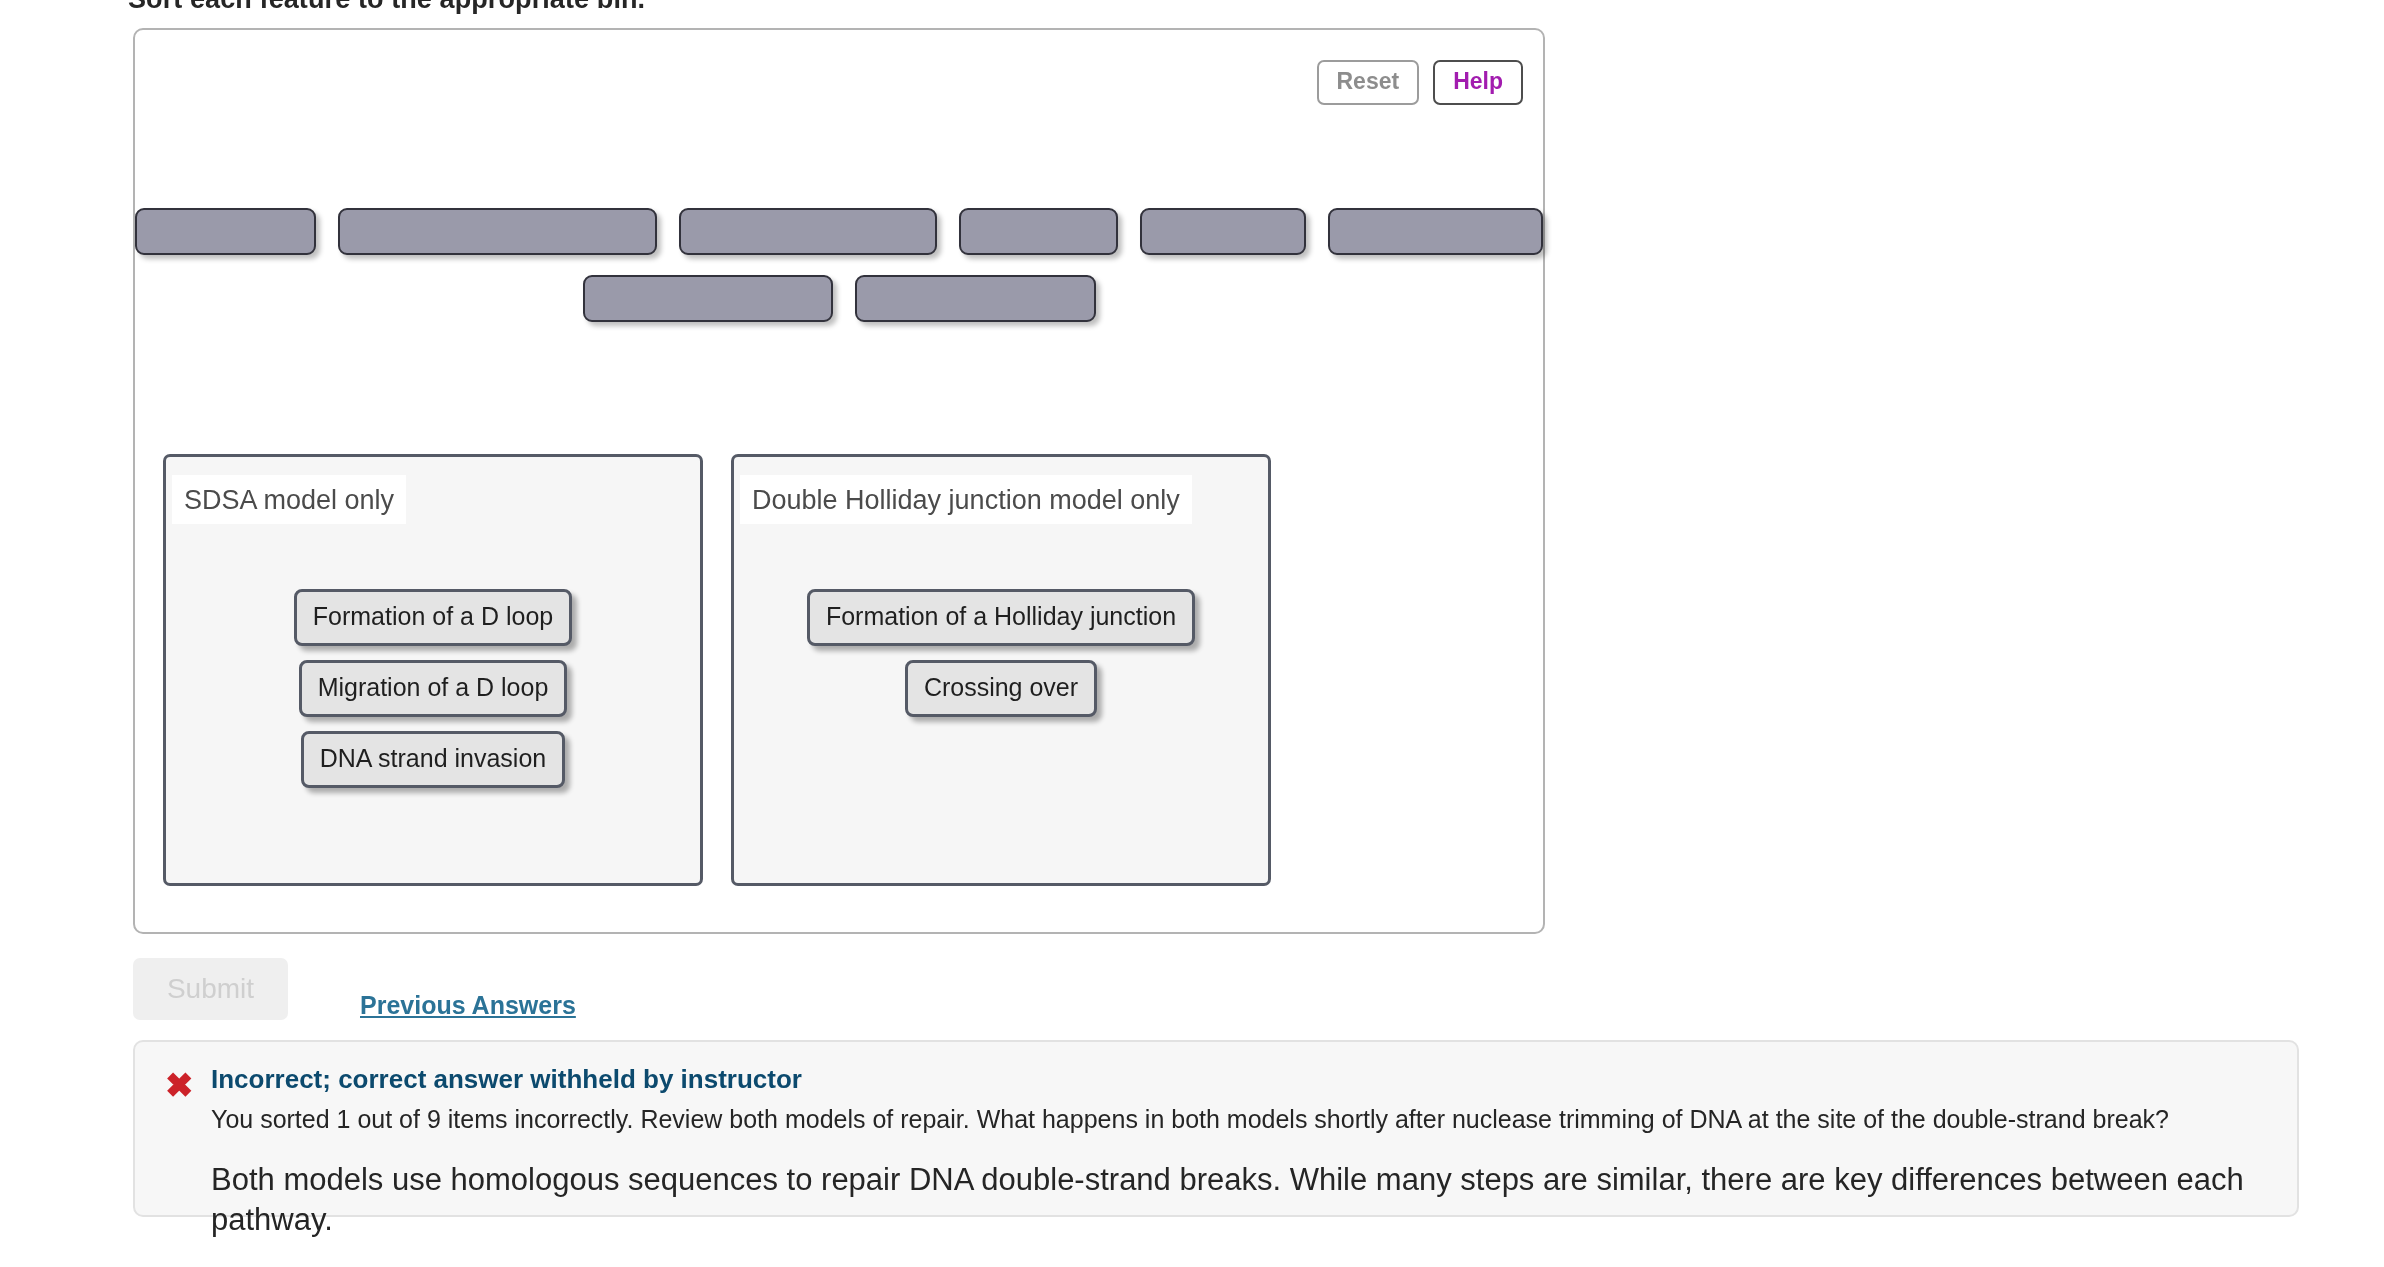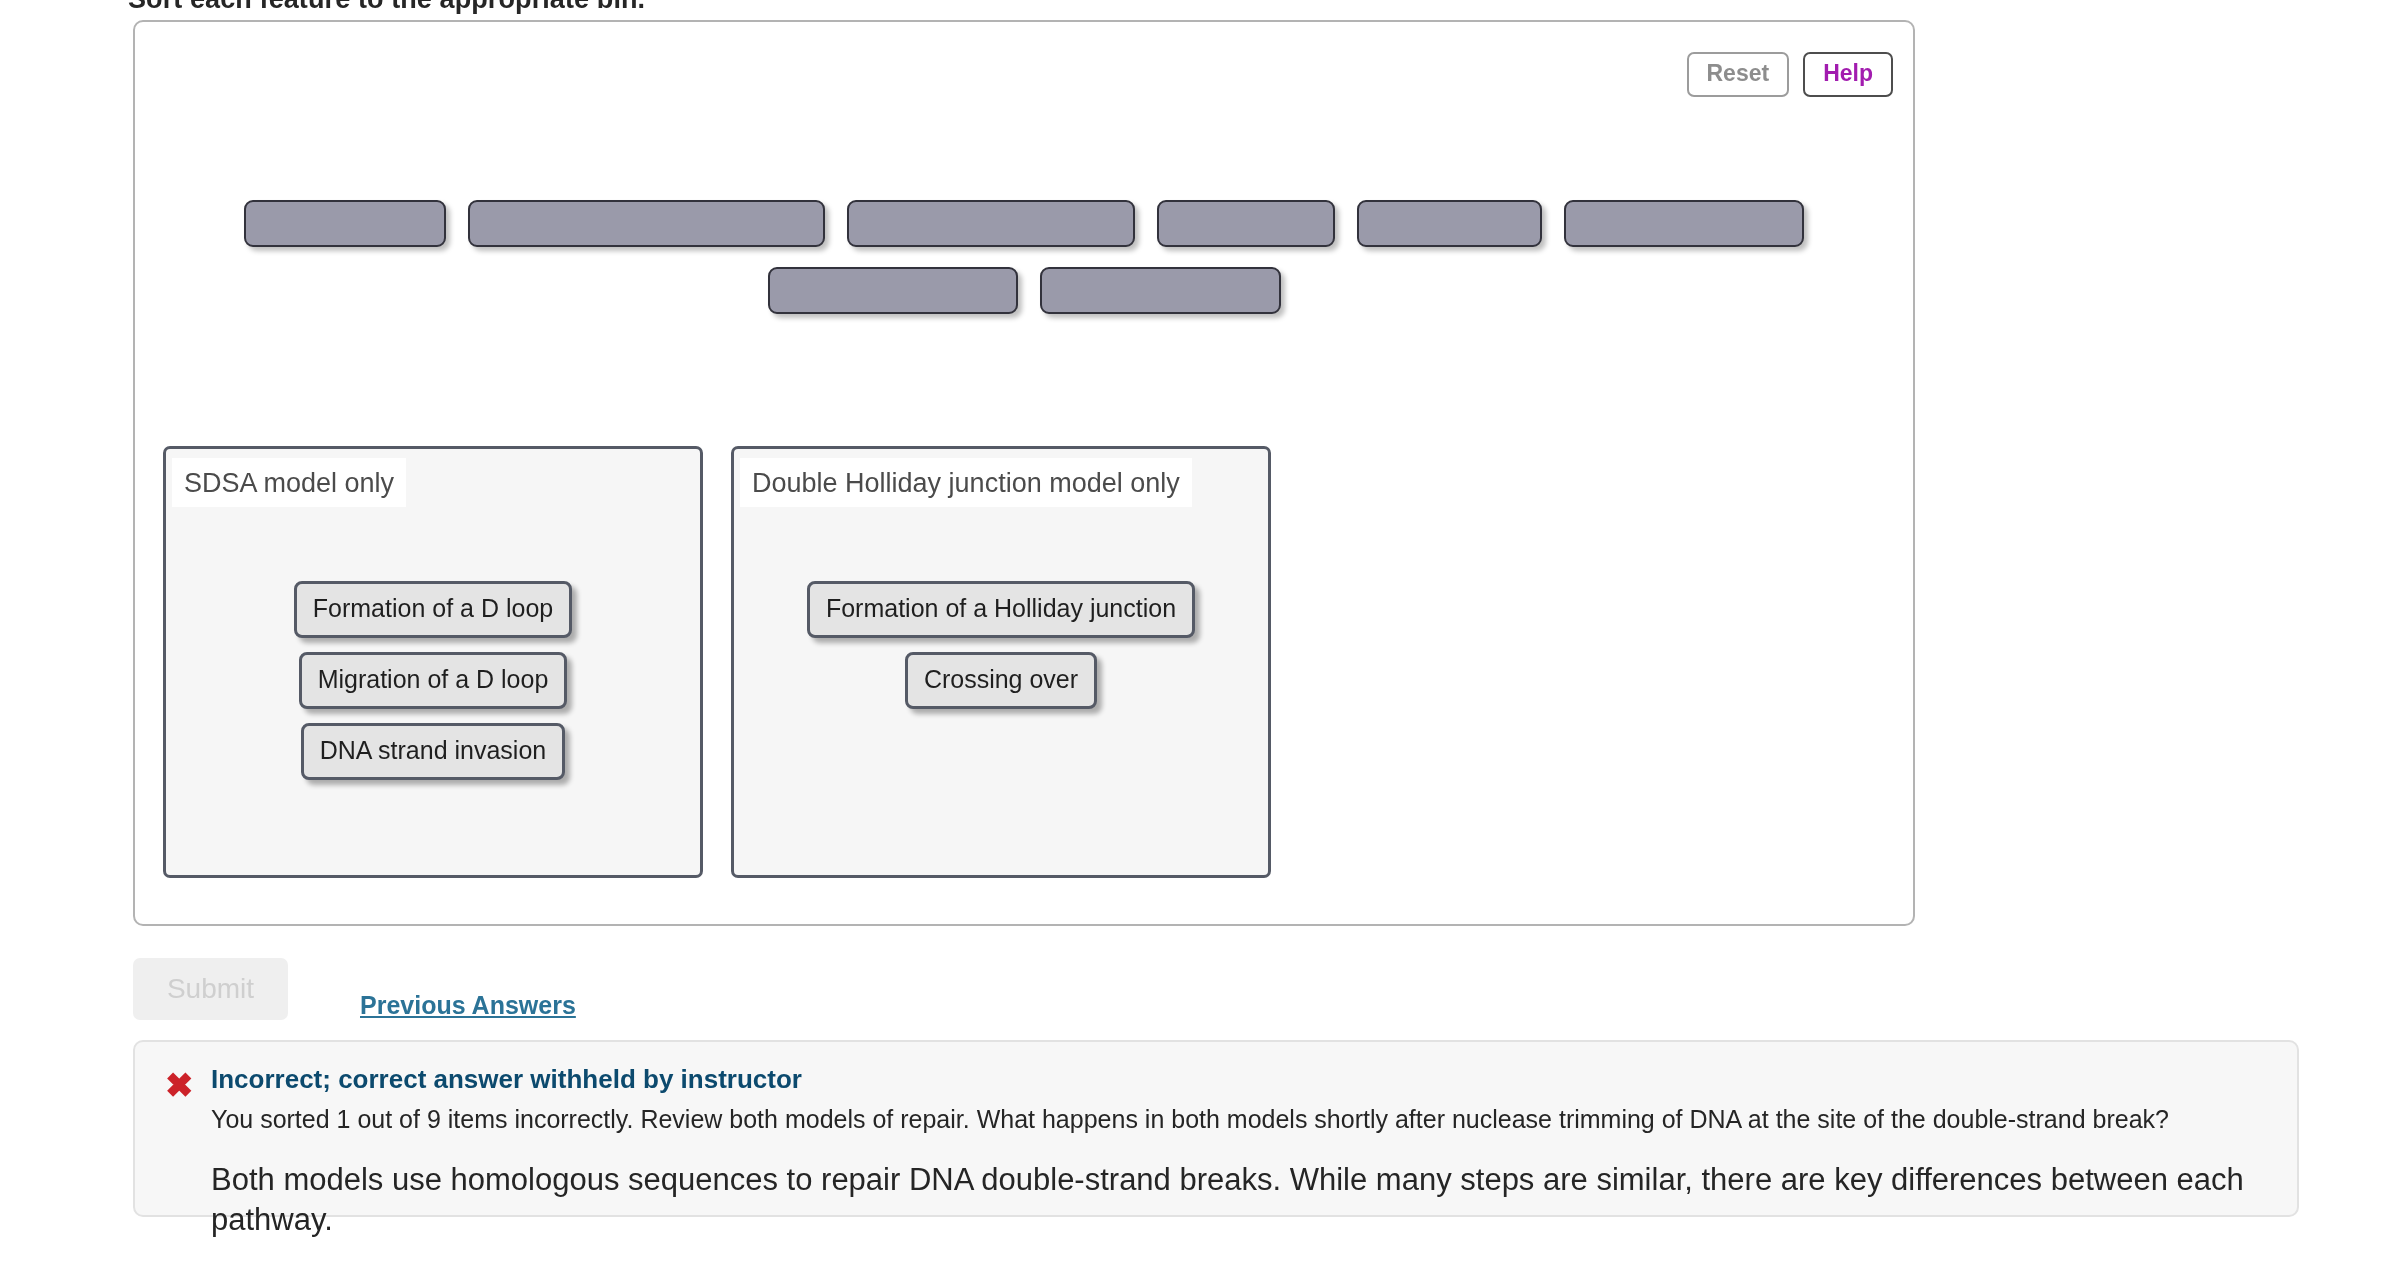--- a/index.html
+++ b/index.html
@@ -25,22 +25,22 @@
     font-weight: bold;
     color: #262626;
     letter-spacing: 0.1px;
     white-space: nowrap;
   }
 
   
   .activity-panel {
     position: absolute;
     left: 133px;
-    top: 20px;
-    width: 1782px;
+    top: 28px;
+    width: 1412px;
     height: 906px;
     border: 2px solid #b3b3b3;
     border-radius: 10px;
     background: #ffffff;
     box-sizing: border-box;
   }
 
   
   .toolbar {
     position: absolute;
@@ -106,21 +106,21 @@
     height: 432px;
     background: #f6f6f6;
     border: 3px solid #555a66;
     border-radius: 7px;
     box-sizing: border-box;
     position: relative;
   }
   .bin-title-wrap {
     display: flex;
     justify-content: center;
-    padding-top: 9px;
+    padding-top: 18px;
   }
   .bin-title {
     background: #ffffff;
     color: #4b4b4b;
     font-size: 27px;
     line-height: 1.28;
     text-align: center;
     padding: 8px 12px 6px 12px;
     max-width: 500px;
   }

